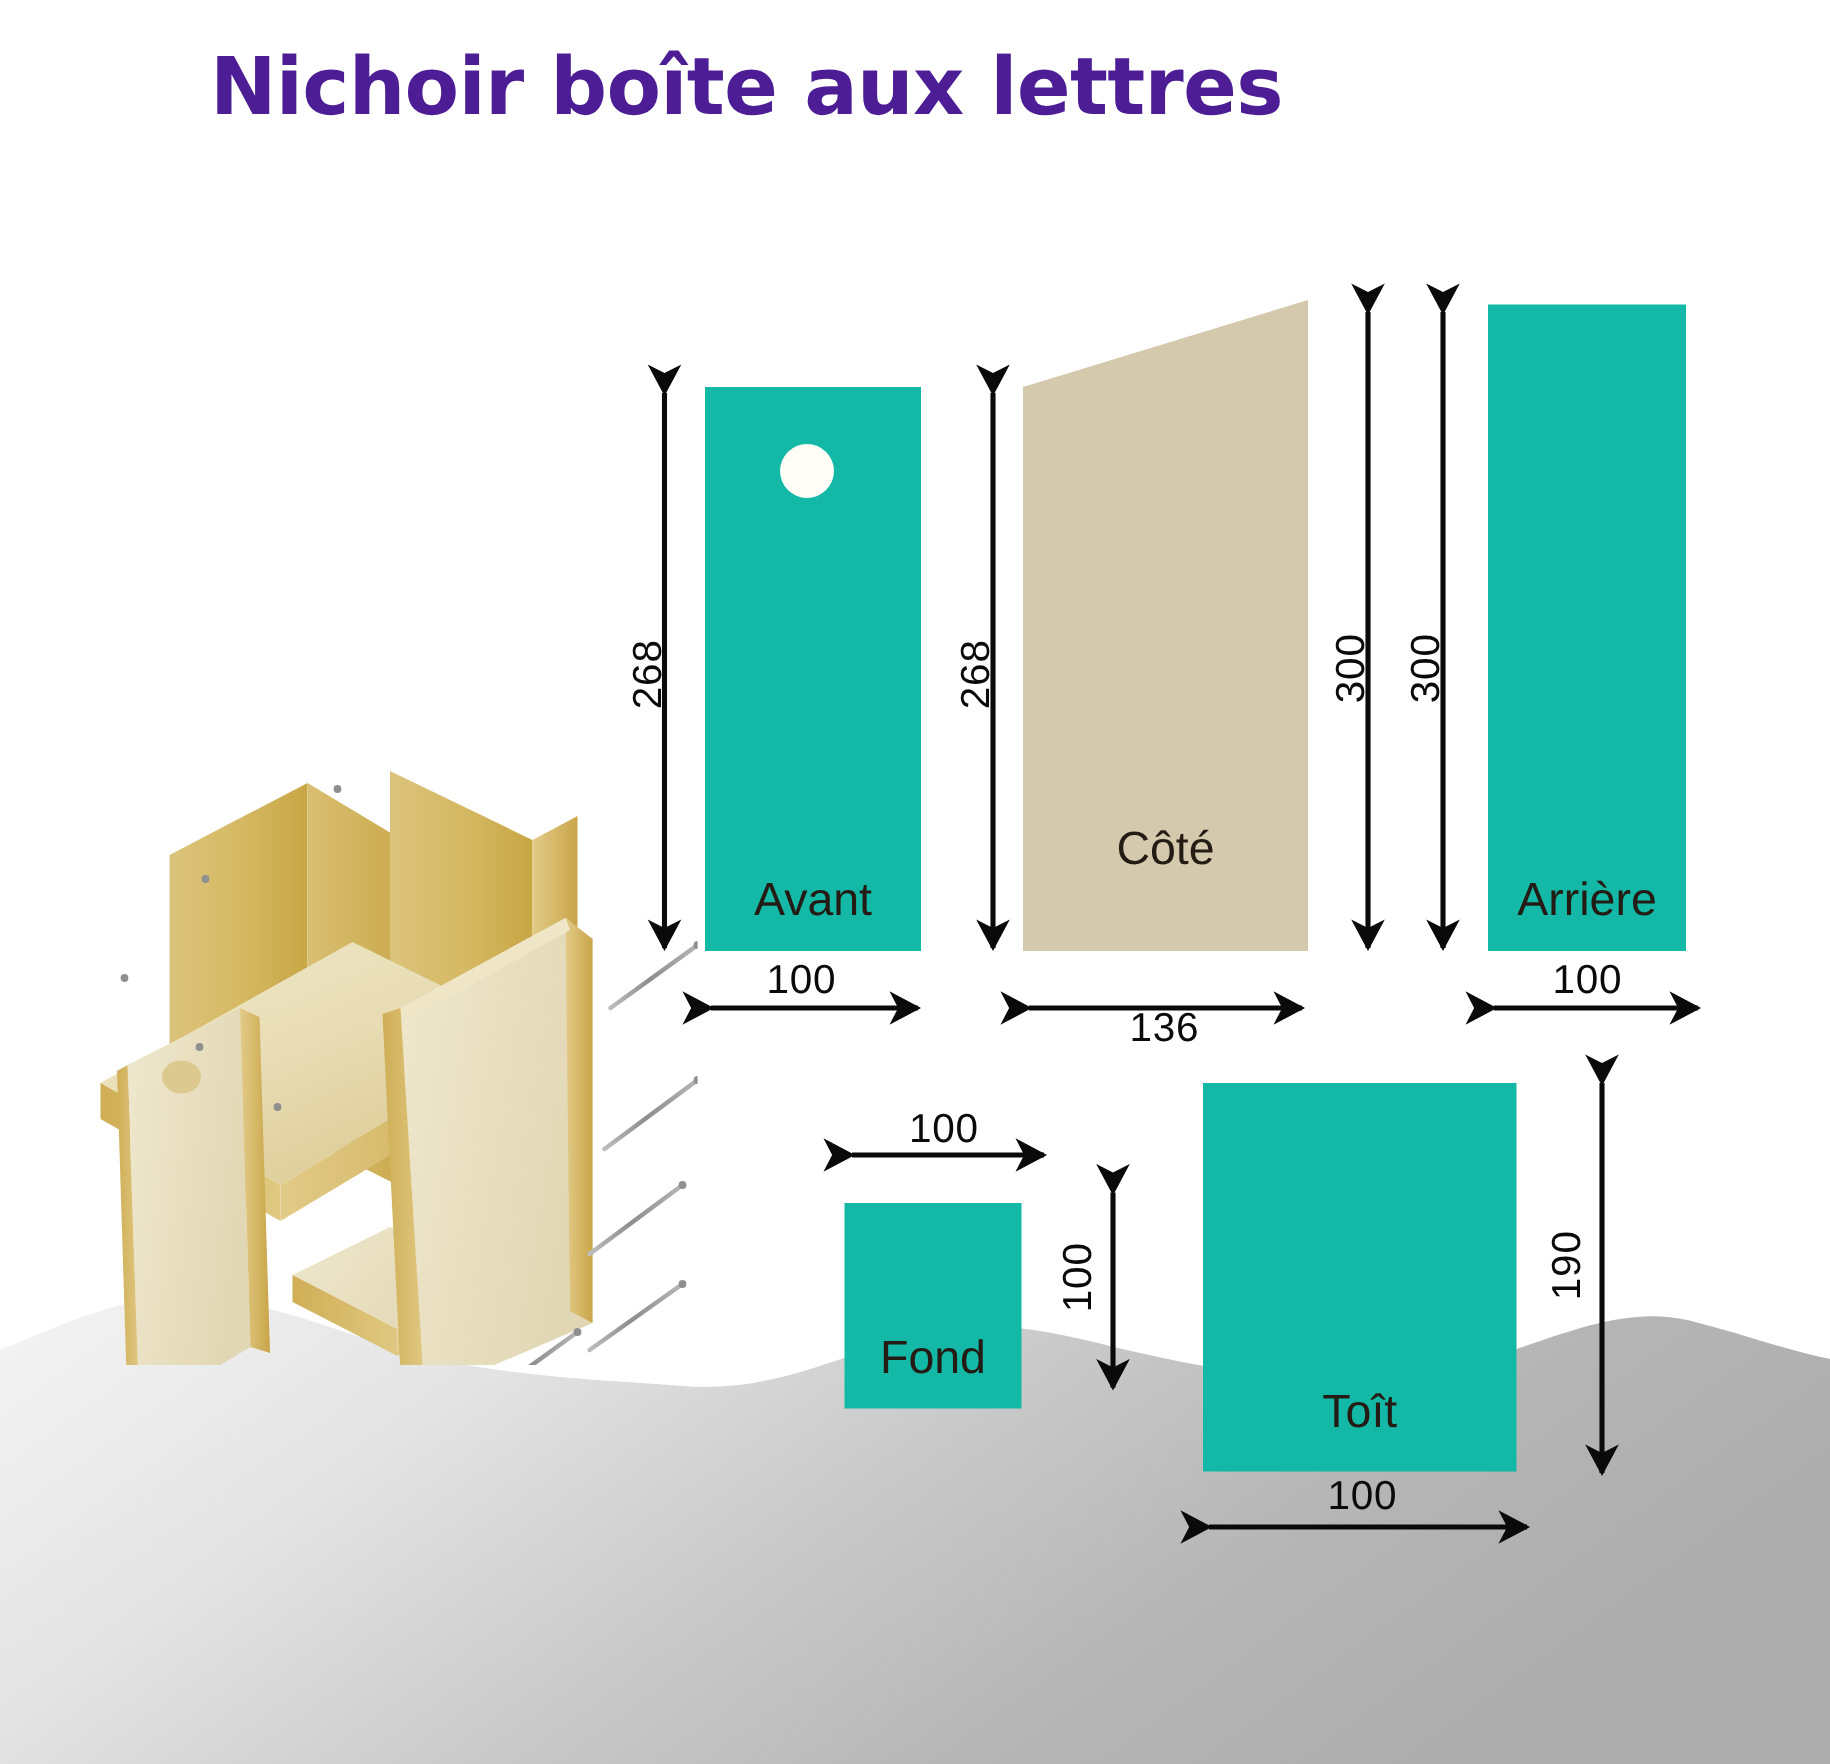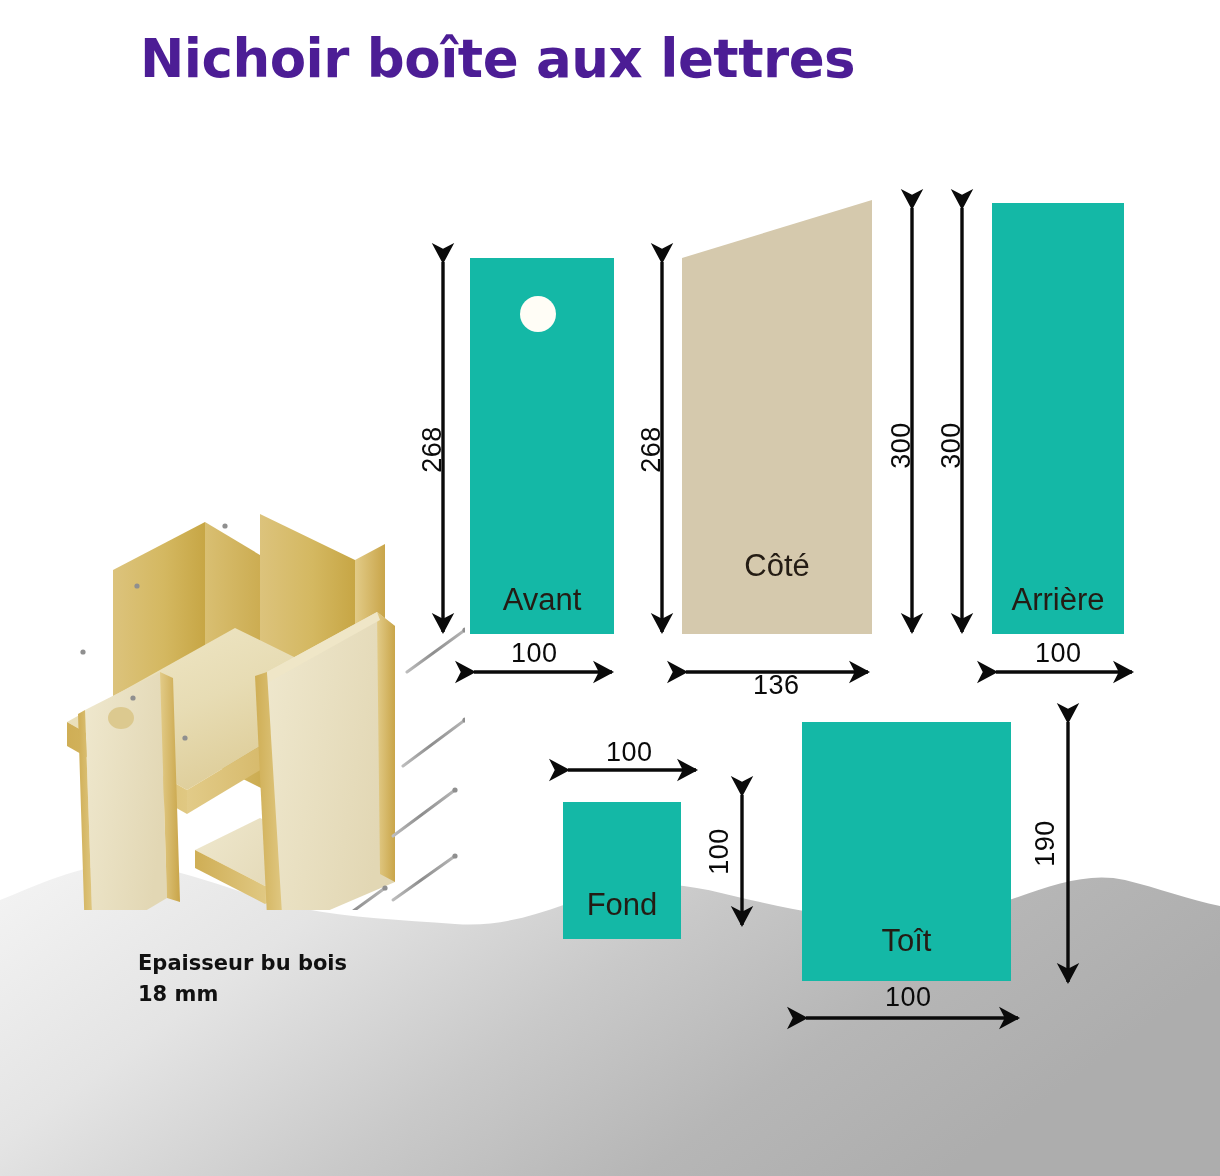--- a/index.html
+++ b/index.html
@@ -242,24 +242,20 @@
     </g>
     <g fill="#8f8f8f">
       <circle cx="410" cy="340" r="2.6"></circle>
       <circle cx="410" cy="430" r="2.6"></circle>
       <circle cx="400" cy="500" r="2.6"></circle>
       <circle cx="400" cy="566" r="2.6"></circle>
       <circle cx="330" cy="598" r="2.6"></circle>
     </g>
   </svg>
 
-  <div id="thickness-note">
-    <div>Epaisseur bu bois</div>
-    <div>18 mm</div>
-  </div>
 
   <div class="panel" id="panel-avant">
     <div id="entry-hole"></div>
     <div class="panel-label">Avant</div>
   </div>
 
   <div class="panel" id="panel-cote">
     <svg width="190" height="434" viewBox="0 0 190 434" style="position:absolute;left:0;top:0;">
       <path d="M0,58 L190,0 L190,434 L0,434 Z" fill="#d5c9ad"></path>
     </svg>

